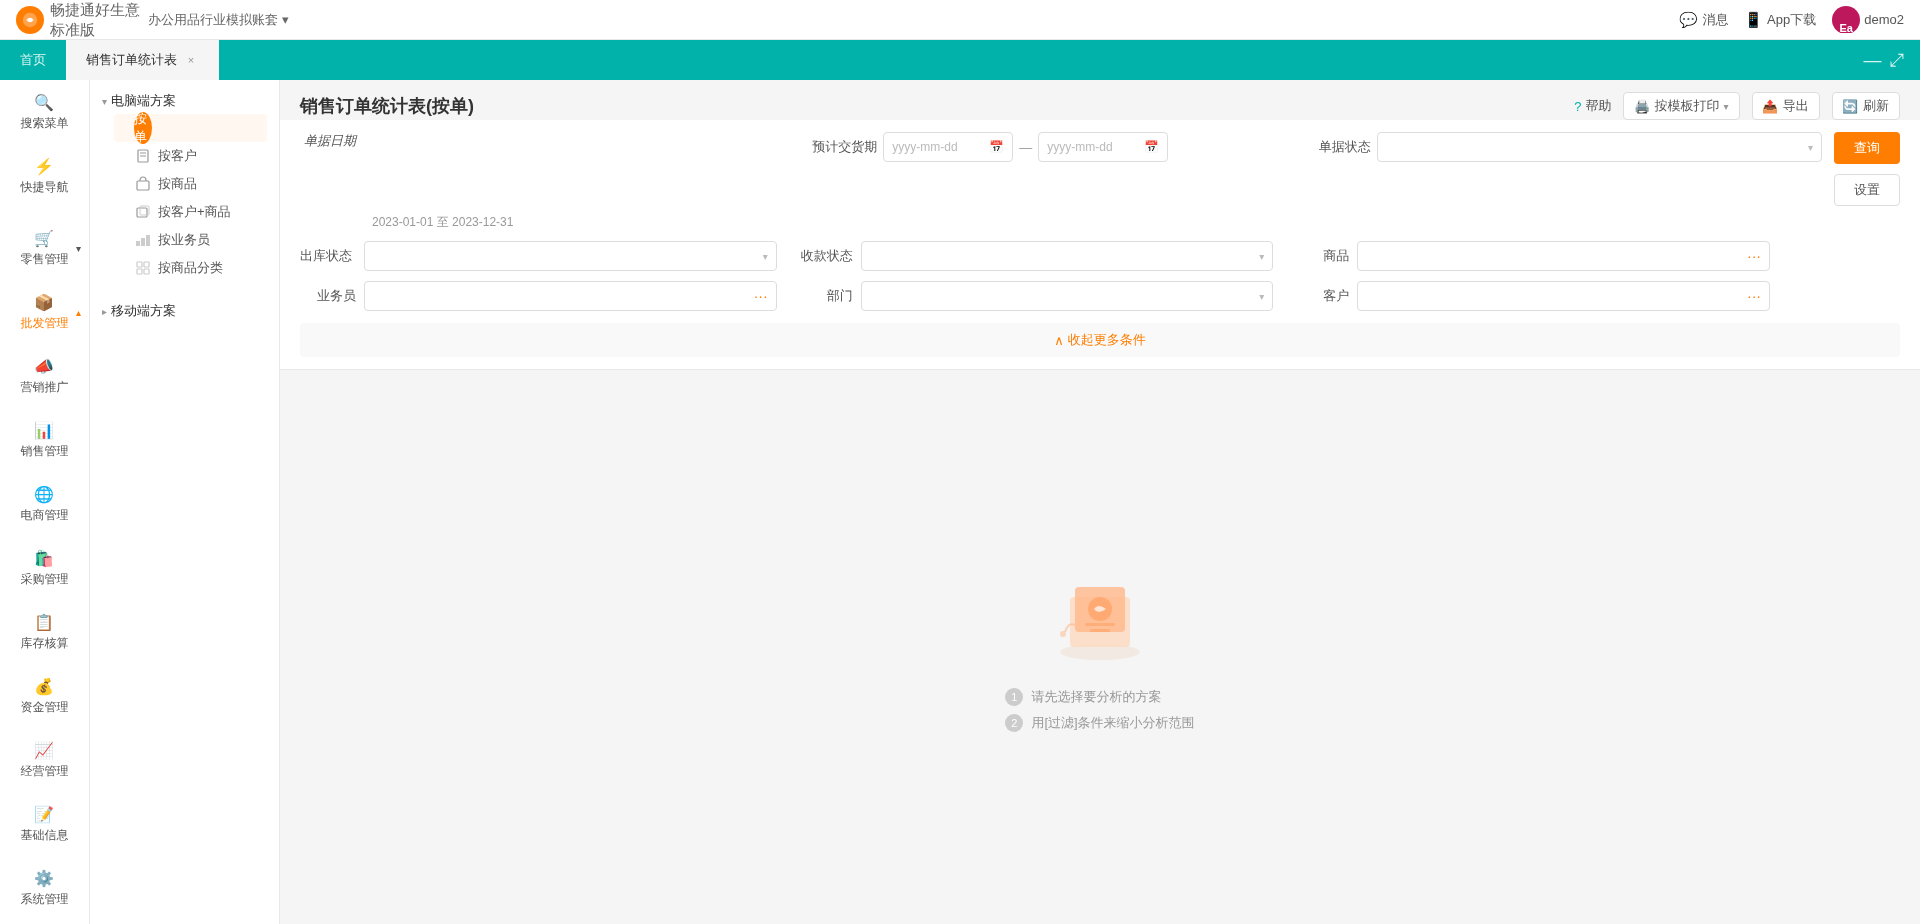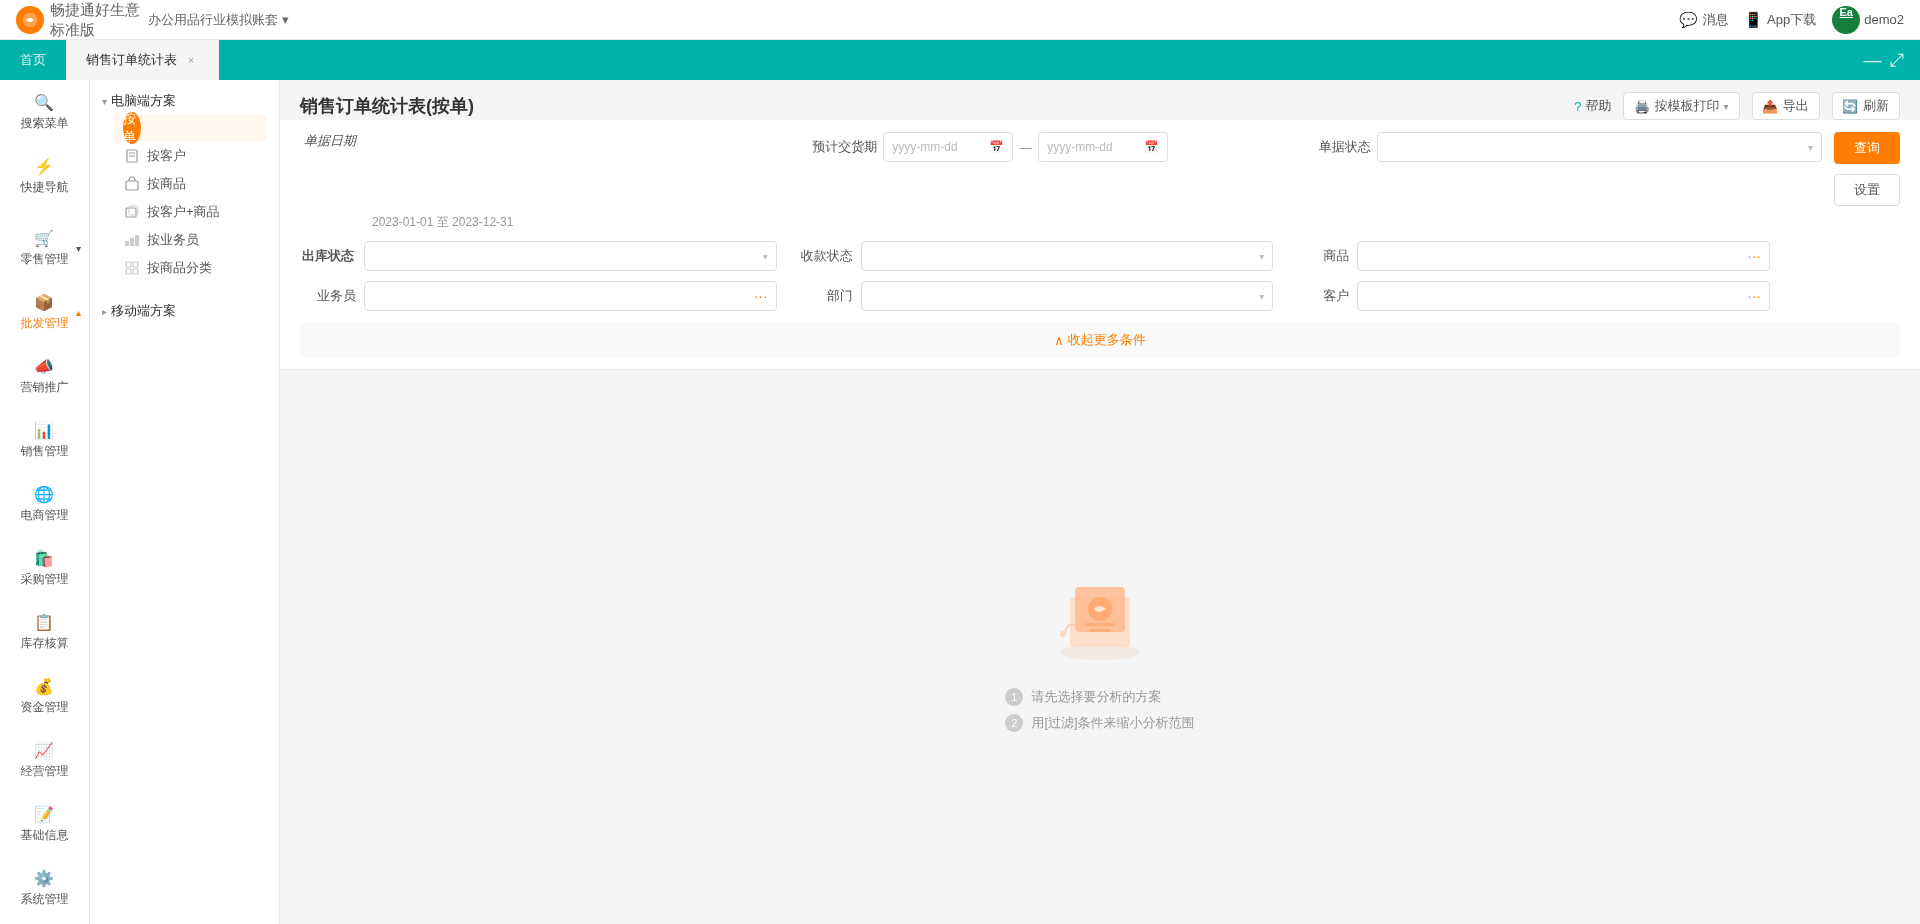--- a/index.html
+++ b/index.html
@@ -9,21 +9,21 @@
     .top-bar { height: 40px; background: #fff; display: flex; align-items: center; padding: 0 16px; border-bottom: 1px solid #e8e8e8; justify-content: space-between; flex-shrink: 0; }
     .top-bar-left { display: flex; align-items: center; gap: 8px; }
     .logo-area { display: flex; align-items: center; gap: 6px; }
     .logo-icon { width: 28px; height: 28px; background: #ff7d00; border-radius: 50%; display: flex; align-items: center; justify-content: center; }
     .logo-icon svg { width: 18px; height: 18px; fill: white; }
     .logo-text { font-size: 15px; color: #666; line-height: 1.3; }
     .app-selector { display: flex; align-items: center; gap: 4px; color: #333; font-size: 13px; cursor: pointer; }
     .app-selector span { color: #666; }
     .top-bar-right { display: flex; align-items: center; gap: 16px; }
     .top-bar-btn { display: flex; align-items: center; gap: 4px; cursor: pointer; color: #555; font-size: 13px; }
-    .user-avatar { width: 28px; height: 28px; border-radius: 50%; background: #15803d; display: flex; align-items: flex-start; justify-content: center; color: white; font-size: 11px; text-decoration: underline; }
+    .user-avatar { width: 28px; height: 28px; border-radius: 50%; background: #be185d; display: flex; align-items: flex-end; justify-content: center; color: white; font-size: 11px; text-decoration: underline; }
 
     
     .nav-tabs { height: 40px; background: #00b2a9; display: flex; align-items: center; padding: 4px 0; flex-shrink: 0; }
     .nav-tab { height: 40px; padding: 0 20px; display: flex; align-items: center; cursor: pointer; color: rgba(255,255,255,0.85); font-size: 13px; gap: 6px; }
     .nav-tab.active { background: #f5f5f5; color: #333; }
     .nav-tab .close-btn { width: 16px; height: 16px; display: flex; align-items: center; justify-content: center; border-radius: 50%; font-size: 11px; color: #666; }
     .nav-tab.active .close-btn { color: #999; }
     .nav-tab-actions { margin-left: auto; display: flex; align-items: center; gap: 8px; padding-right: 16px; }
     .nav-action-btn { color: rgba(255,255,255,0.85); cursor: pointer; font-size: 18px; }
 
@@ -46,21 +46,21 @@
     .scheme-panel-header { padding: 10px 12px; display: flex; align-items: center; justify-content: space-between; border-bottom: 1px solid #f0f0f0; }
     .scheme-panel-title { font-size: 13px; color: #333; }
     .scheme-actions { display: flex; align-items: center; gap: 6px; }
     .scheme-action-btn { width: 20px; height: 20px; display: flex; align-items: center; justify-content: center; cursor: pointer; color: #999; font-size: 14px; border: 1px solid #ddd; border-radius: 3px; }
     .scheme-collapse-btn { cursor: pointer; color: #999; font-size: 14px; }
     .scheme-group { padding: 8px 12px; }
     .scheme-group-header { display: flex; align-items: center; gap: 4px; cursor: pointer; padding: 4px 0; }
     .scheme-group-arrow { color: #999; font-size: 10px; }
     .scheme-group-title { font-size: 13px; color: #333; }
     .scheme-group-items { padding-left: 12px; }
-    .scheme-item { display: flex; align-items: flex-start; gap: 6px; padding: 5px 9px; cursor: pointer; border-radius: 4px; color: #555; font-size: 13px; }
+    .scheme-item { display: flex; align-items: flex-start; gap: 6px; padding: 5px 20px; cursor: pointer; border-radius: 4px; color: #555; font-size: 13px; }
     .scheme-item.active { background: #fff7f0; }
     .scheme-item-icon { width: 18px; height: 18px; display: flex; align-items: center; justify-content: center; font-size: 13px; color: #ff7d00; }
     .scheme-item-active-dot { width: 32px; height: 32px; background: #ff7d00; border-radius: 50%; display: flex; align-items: center; justify-content: center; color: white; font-size: 13px; }
 
     
     .main-panel { flex: 1; display: flex; flex-direction: column; overflow: hidden; }
     .page-title { font-size: 18px; font-weight: 600; color: #333; }
     .date-btn { padding: 3px 8px; border: 1px solid #ddd; border-radius: 3px; cursor: pointer; font-size: 12px; color: #555; background: white; }
     .date-btn.active { background: #ff7d00; color: white; border-color: #ff7d00; border-radius: 10px; }
 
@@ -320,21 +320,21 @@
             <button class="btn-setting">设置</button>
           </div>
         </div>
 
         <div style="display:flex; align-items:center; padding-left:72px; margin-bottom:10px;">
           <span style="font-size:12px; color:#999;">2023-01-01 至 2023-12-31</span>
         </div>
 
         <div style="display:flex; align-items:center; gap:0; margin-bottom:10px;">
           <div style="flex:1; display:flex; align-items:center; gap:8px;">
-            <span style="color:#555; font-size:13px; white-space:nowrap; width:56px; text-align:center; flex-shrink:0;font-weight:bold;">出库状态</span>
+            <span style="color:#555; font-size:13px; white-space:nowrap; width:56px; text-align:left; flex-shrink:0;">出库状态</span>
             <div style="flex:1; height:30px; border:1px solid #ddd; border-radius:4px; padding:0 8px; font-size:13px; color:#999; background:white; display:flex; align-items:center; justify-content:space-between; cursor:pointer;">
               <span></span>
               <span style="color:#bbb; font-size:10px;">▾</span>
             </div>
           </div>
           <div style="flex:1; display:flex; align-items:center; gap:8px; padding-left:20px;">
             <span style="color:#555; font-size:13px; white-space:nowrap; width:56px; text-align:right; flex-shrink:0;">收款状态</span>
             <div style="flex:1; height:30px; border:1px solid #ddd; border-radius:4px; padding:0 8px; font-size:13px; color:#999; background:white; display:flex; align-items:center; justify-content:space-between; cursor:pointer;">
               <span></span>
               <span style="color:#bbb; font-size:10px;">▾</span>

